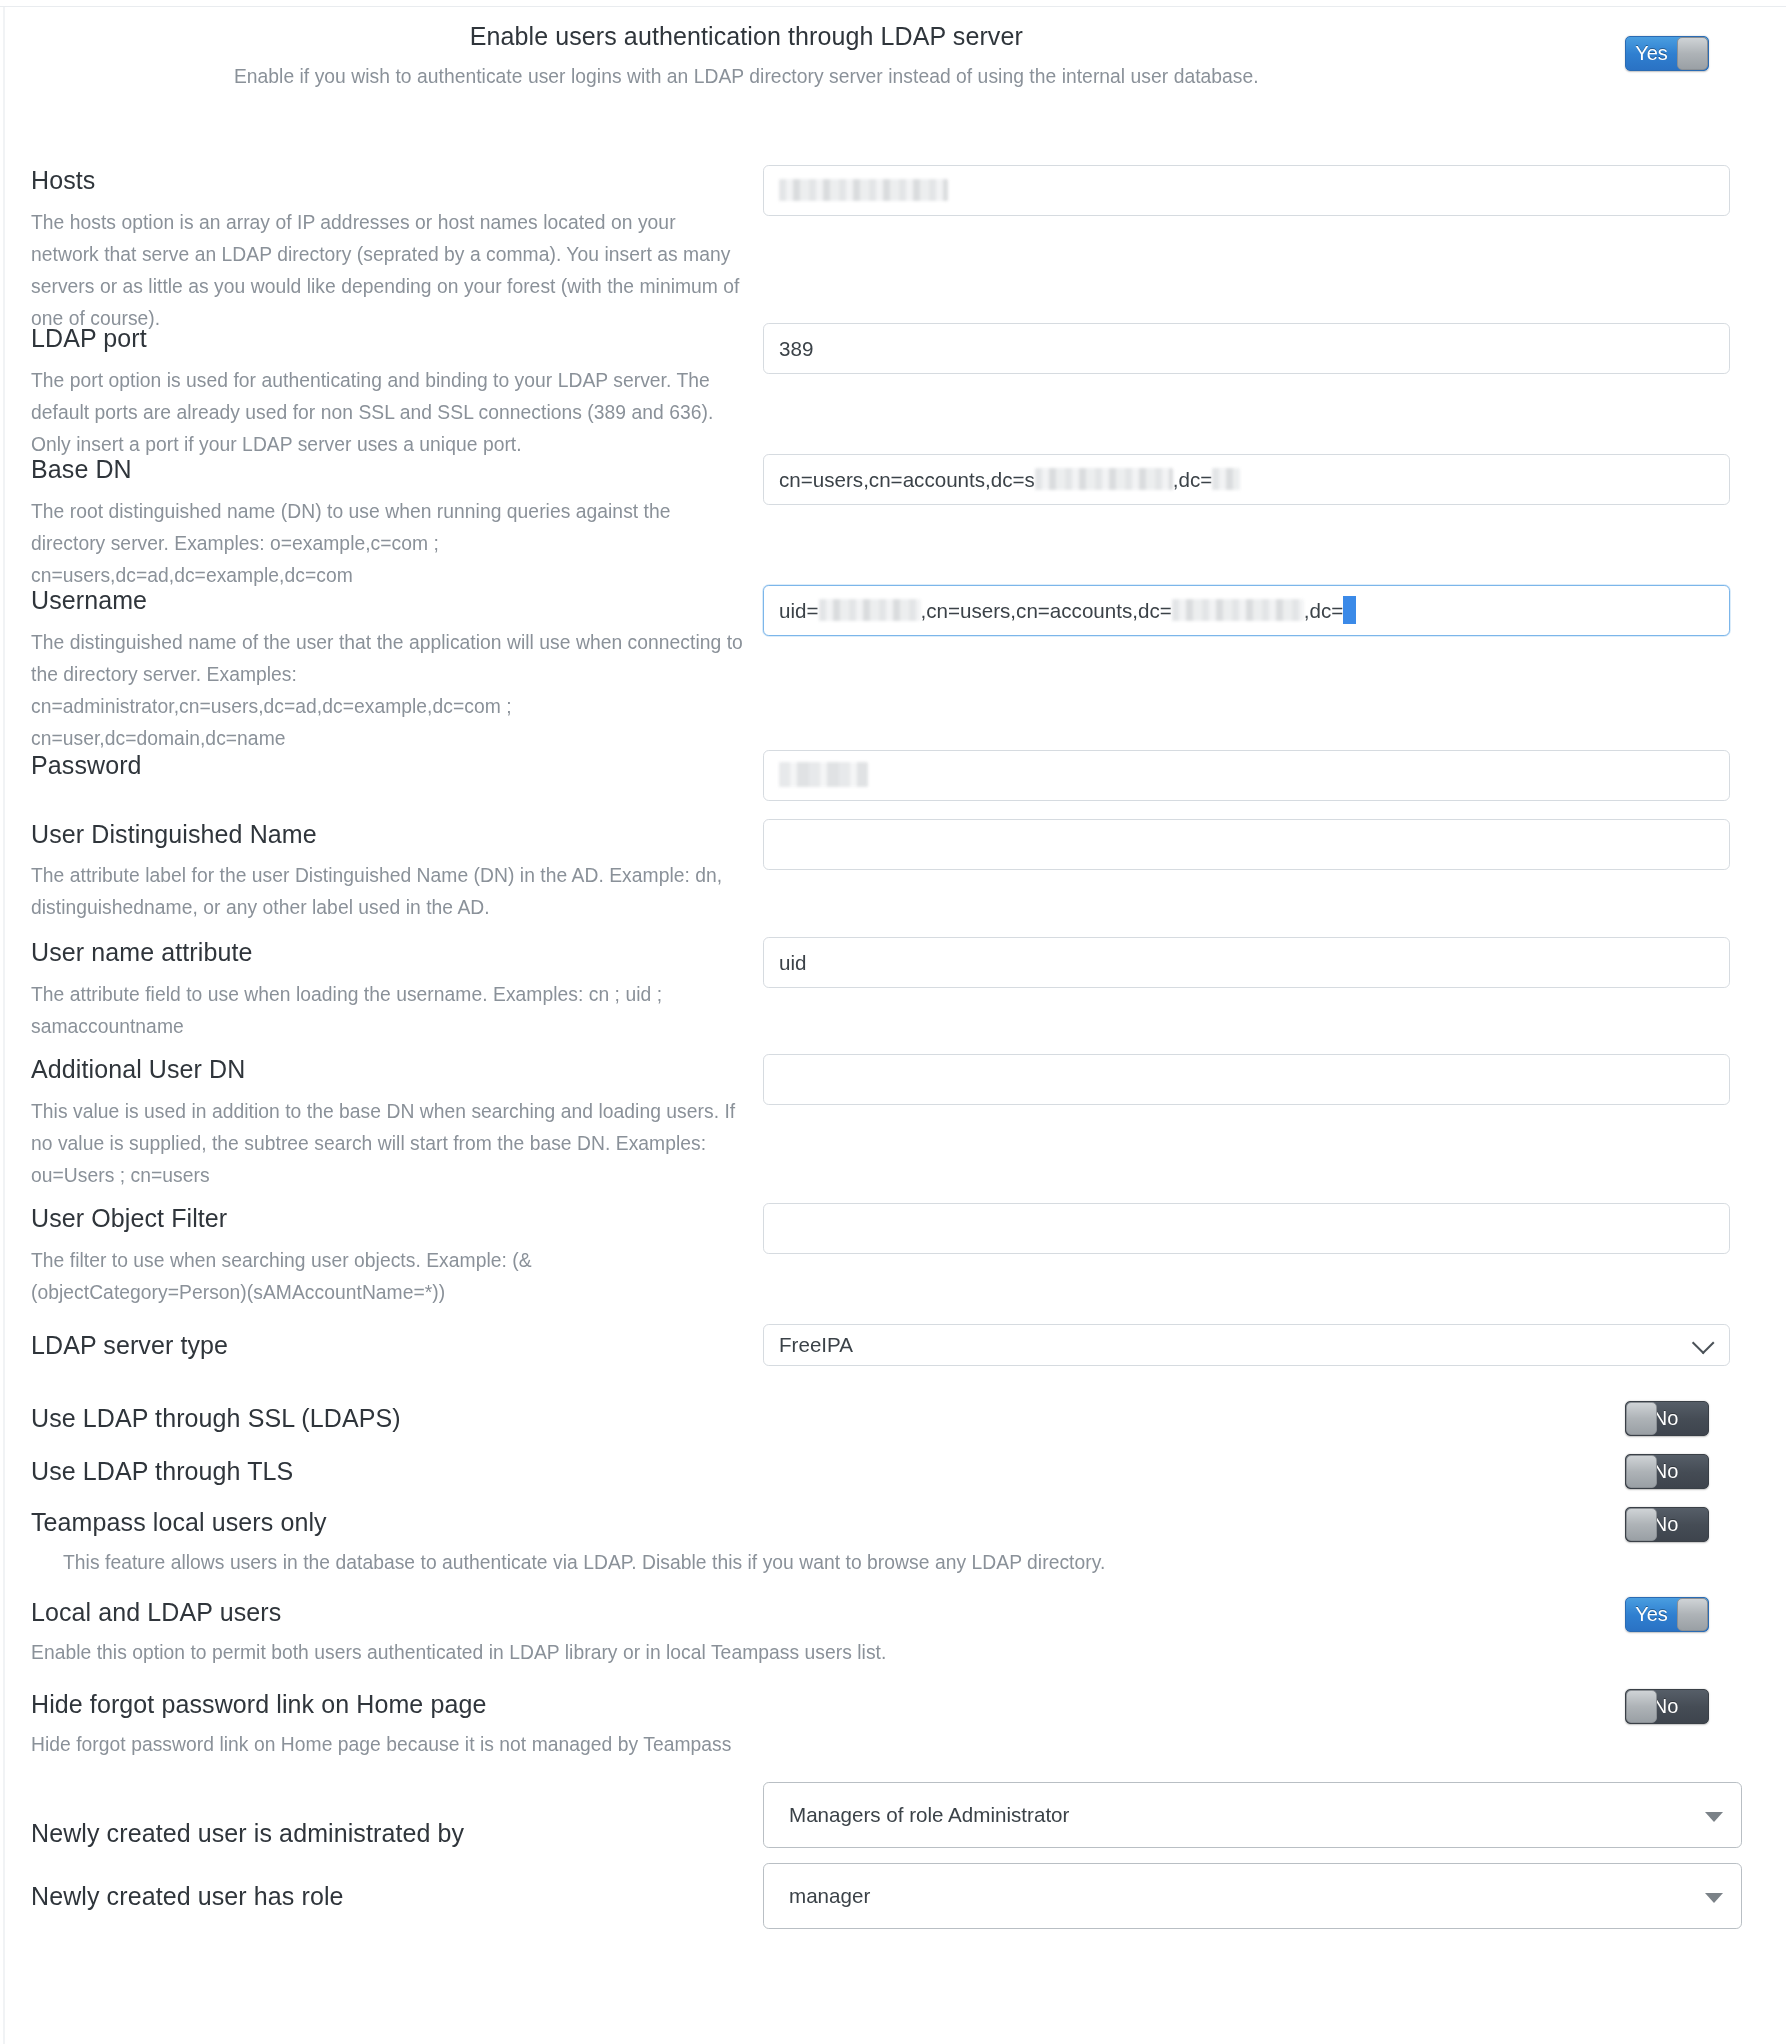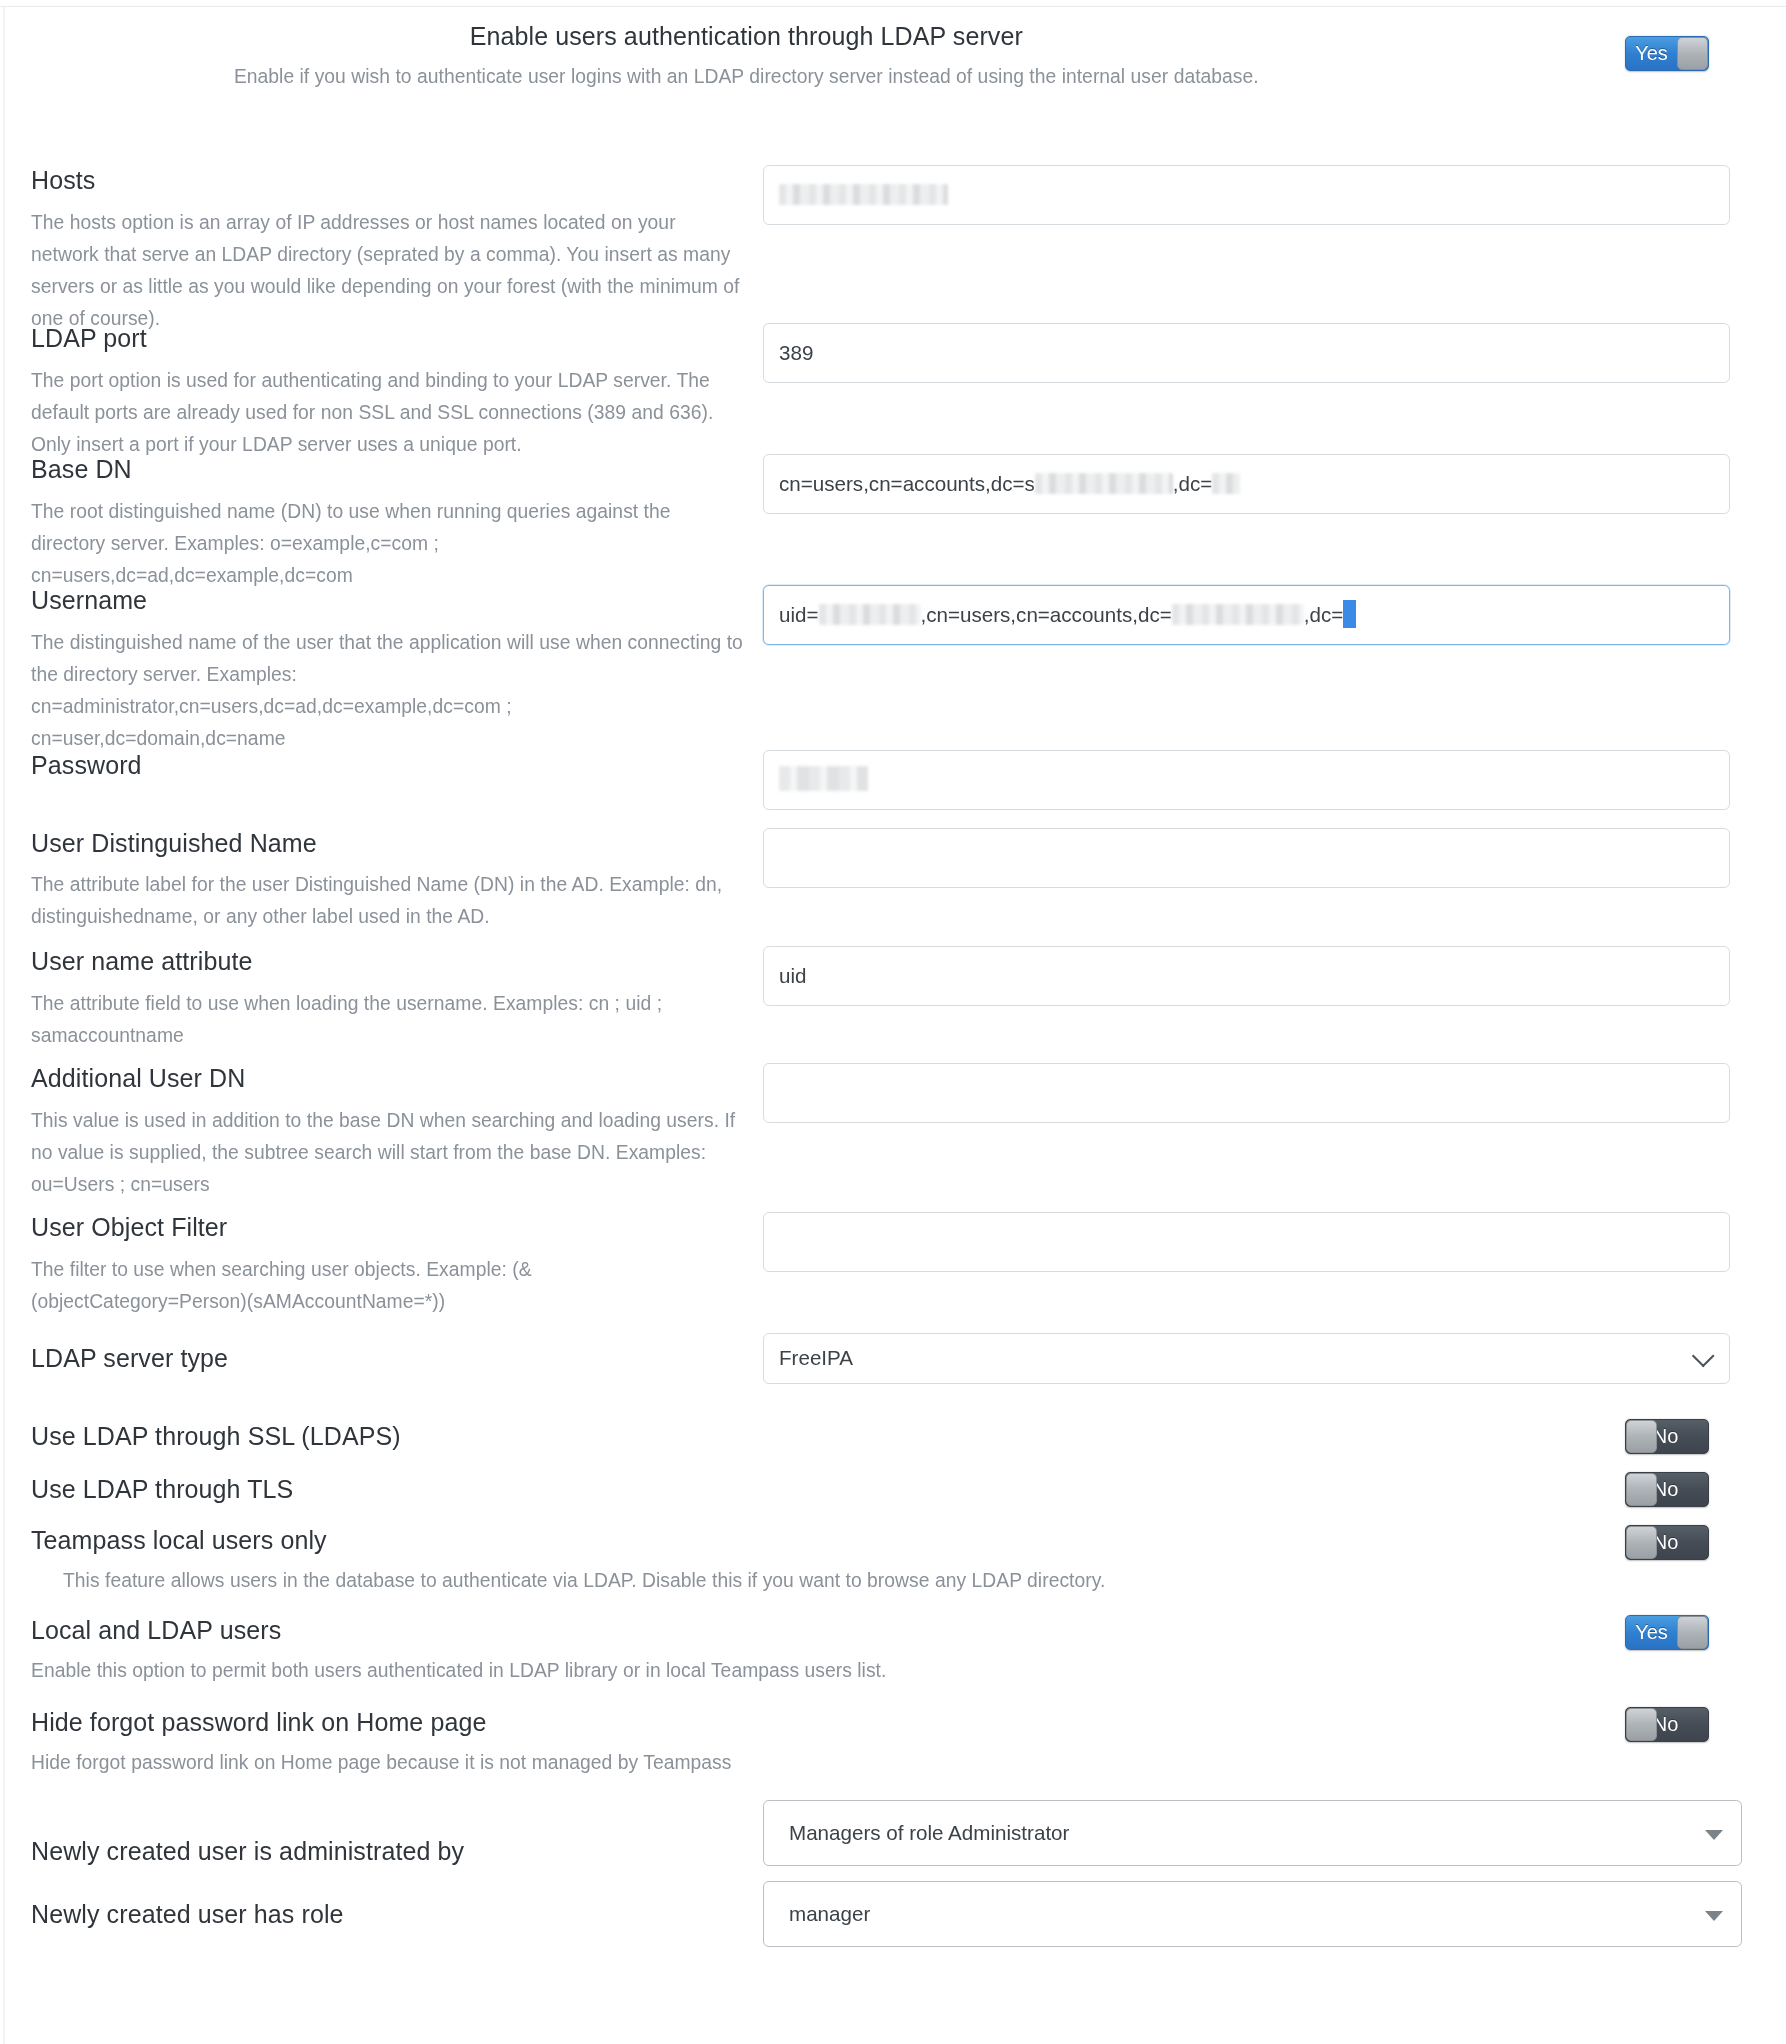--- a/index.html
+++ b/index.html
@@ -78,21 +78,21 @@
   
   .header-block {
     padding-top: 21.4px;
   }
   .header-block .lbl { font-size: 25px; }
   .header-block .desc { margin-top: 11.5px; }
 
   
   .input {
     width: 100%;
-    height: 60px;
+    height: 51px;
     border: 1.6px solid #d6dbe0;
     border-radius: 5.8px;
     background: #fff;
     font-size: 20.6px;
     line-height: 48px;
     color: #3b4248;
     padding: 0 15px;
     font-family: "Liberation Sans", sans-serif;
     display: flex;
     align-items: center;
@@ -135,21 +135,21 @@
     width: 13px; height: 28px;
     background: #3b8ae8;
     vertical-align: middle;
     position: relative;
     top: -0.8px;
   }
 
   
   .select-native {
     width: 100%;
-    height: 51px;
+    height: 42px;
     border: 1.6px solid #d6dbe0;
     border-radius: 5.8px;
     background: #fff;
     font-size: 20.6px;
     color: #3b4248;
     padding: 0 46px 0 15px;
     display: flex;
     align-items: center;
     position: relative;
   }

